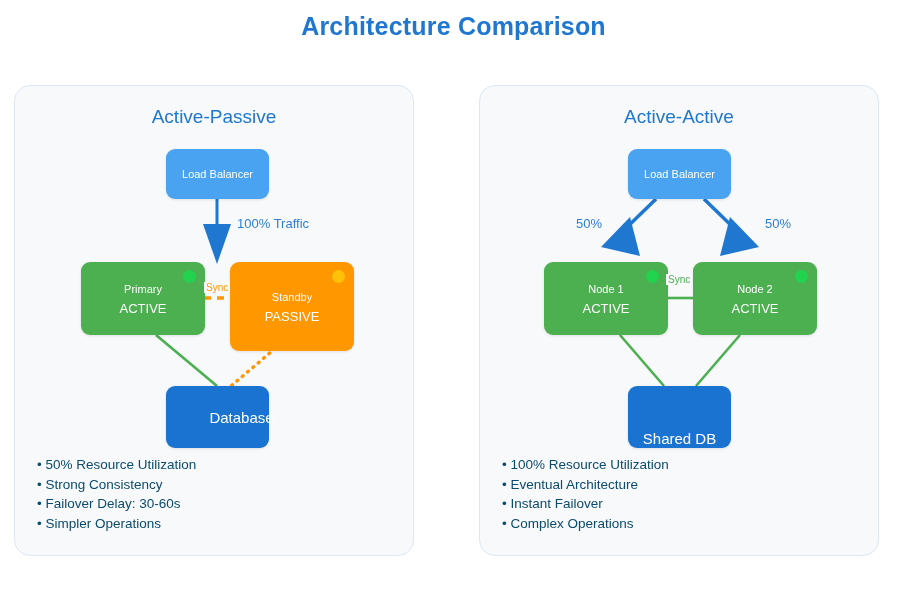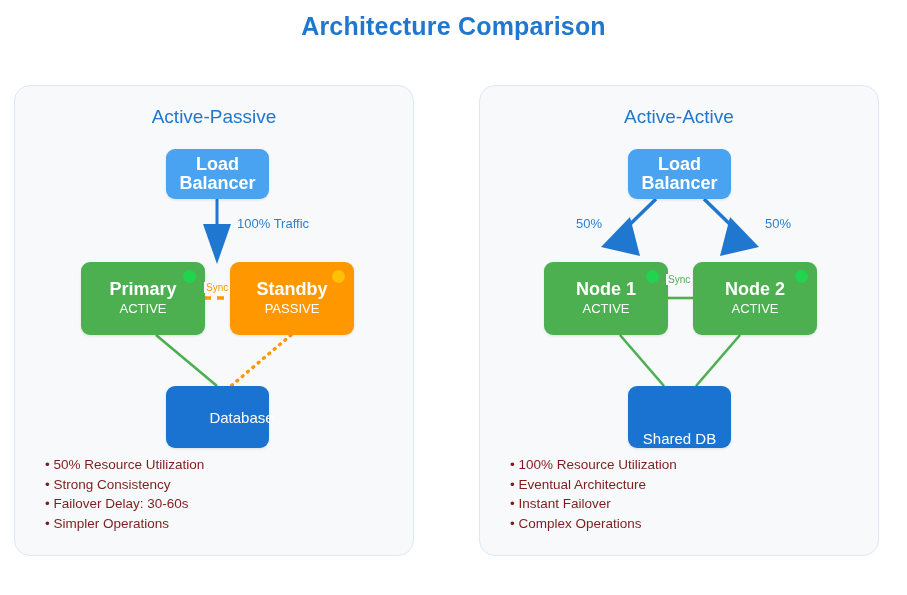--- a/index.html
+++ b/index.html
@@ -55,22 +55,22 @@
     box-sizing: border-box;
     color: #ffffff;
     display: flex;
     flex-direction: column;
     align-items: center;
     justify-content: center;
     text-align: center;
     box-shadow: 0 1px 3px rgba(0,0,0,0.10);
   }
   .node .label-main {
-    font-size: 18px;
-    font-weight: bold;
+    font-size: 11px;
+    font-weight: normal;
     line-height: 19px;
   }
   .node .label-sub {
     font-size: 13px;
     font-weight: normal;
     line-height: 17px;
     margin-top: 1px;
   }
   .node.single .label-main { font-size: 15px; font-weight: normal; }
 
@@ -78,21 +78,21 @@
     width: 103px;
     height: 50px;
     background: #4aa3f0;
   }
   .db {
     width: 103px;
     height: 62px;
     background: #1a73d1;
   }
   .srv-green  { background: #4caf50; width: 124px; height: 73px; text-align: center; }
-  .srv-orange { background: #ff9800; width: 124px; height: 73px; }
+  .srv-orange { background: #ff9800; width: 124px; height: 89px; }
 
   .status-dot {
     position: absolute;
     top: 8px;
     right: 9px;
     width: 13px;
     height: 13px;
     border-radius: 50%;
   }
   .dot-green  { background: #22d34f; }
@@ -116,24 +116,23 @@
   .sync-green  { color: #4caf50; }
 
   .bullets {
     position: absolute;
     left: 22px;
     bottom: 22px;
     width: 340px;
   }
   .bullet {
     font-size: 13.5px;
-    color: #7f1d1d;
+    color: #0c4a6e;
     line-height: 19.5px;
     white-space: nowrap;
-    margin-left: 8px;
   }
 
   svg.wires {
     position: absolute;
     left: 0;
     top: 0;
     width: 400px;
     height: 471px;
     pointer-events: none;
   }

